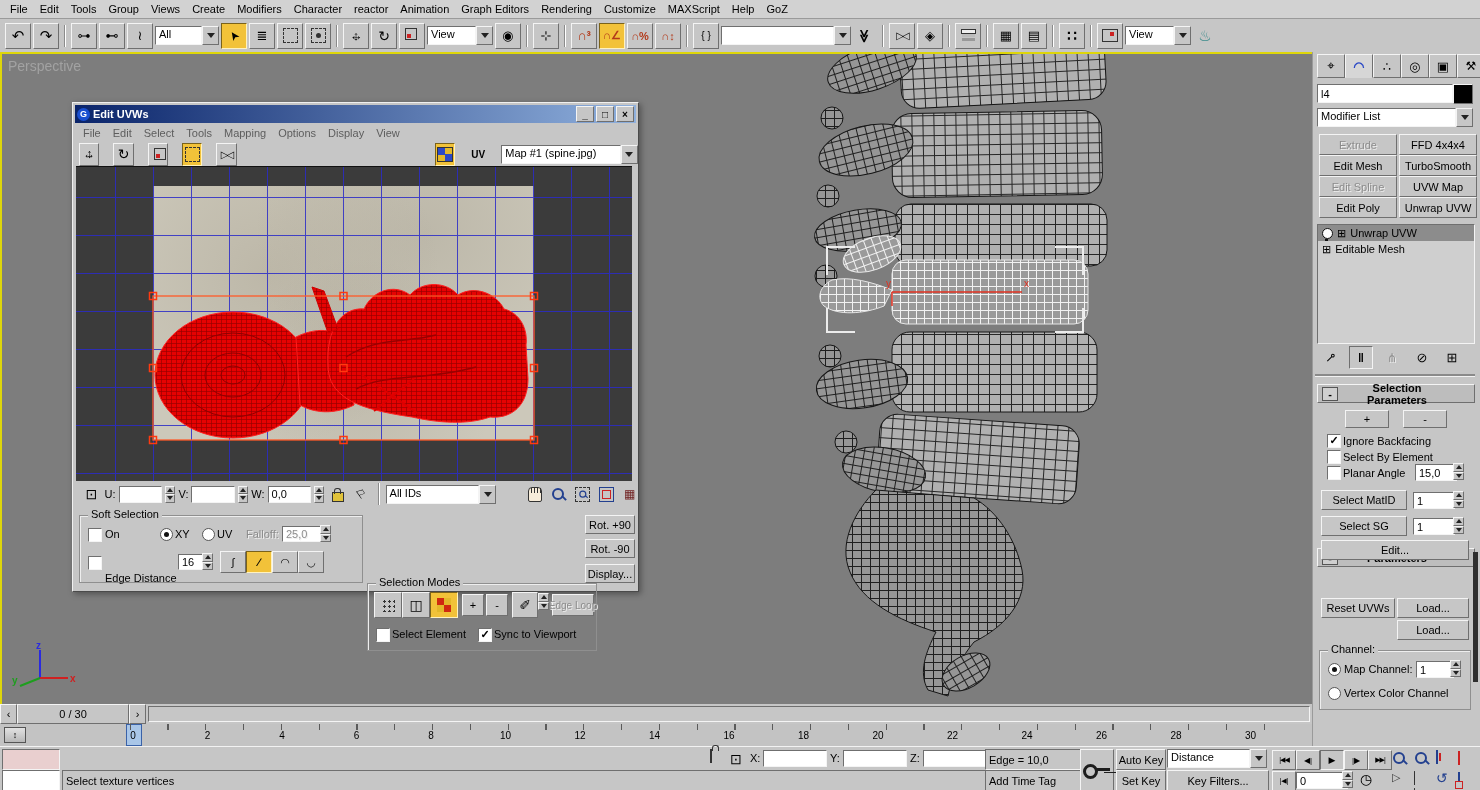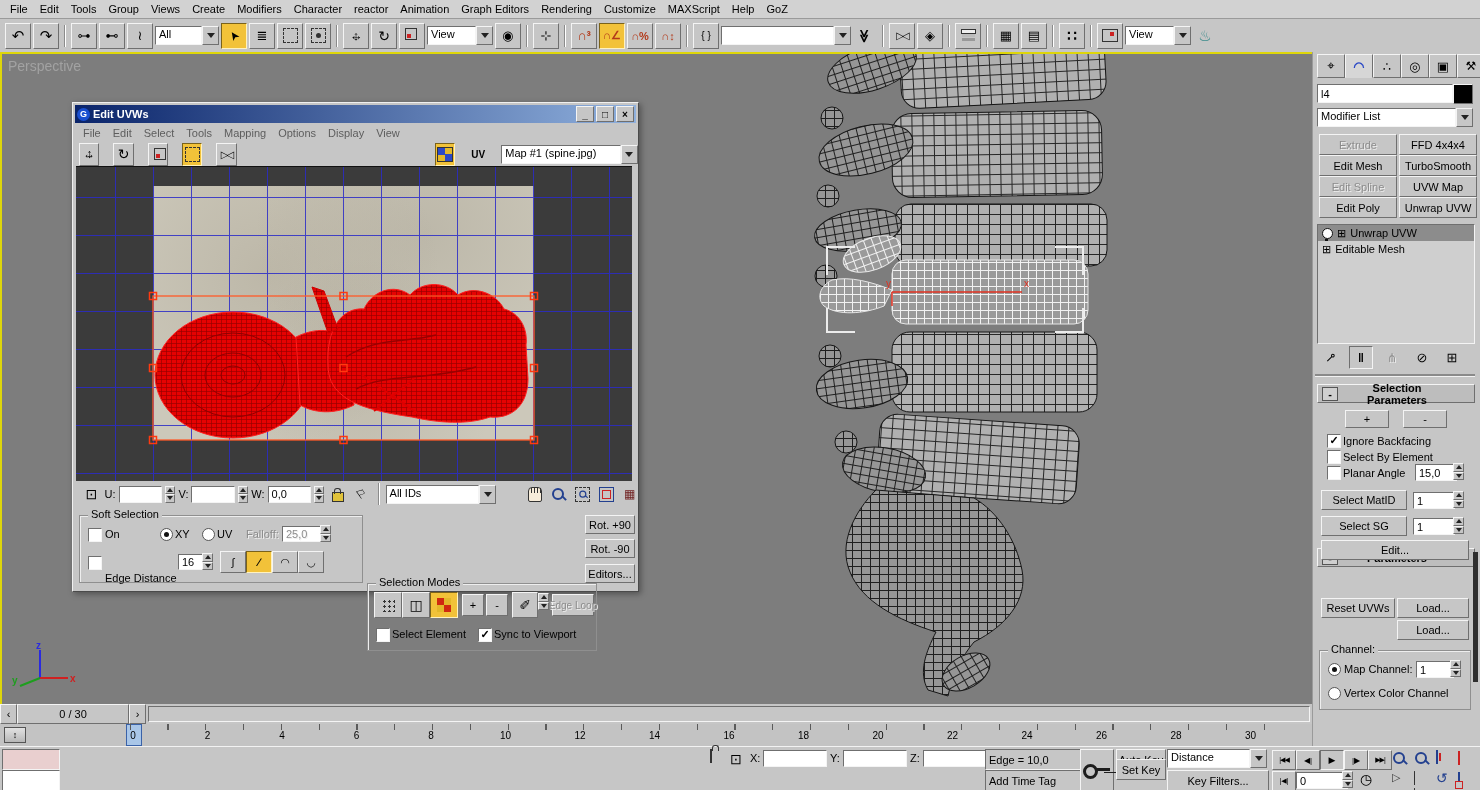--- a/index.html
+++ b/index.html
@@ -465,21 +465,21 @@
           </span>
         <span class="btn r abs dis" style="left:184px;top:10px;width:40px;height:20px;font-size:10px">Edge Loop</span>
         <span class="cb abs" style="left:8px;top:44px"></span>
         <span class="lbl abs" style="left:24px;top:44px">Select Element</span>
         <span class="cb ck abs" style="left:110px;top:44px"></span>
         <span class="lbl abs" style="left:126px;top:44px">Sync to Viewport</span>
       </div>
 
       <span class="btn r abs" style="left:512px;top:412px;width:48px;height:17px">Rot. +90</span>
       <span class="btn r abs" style="left:512px;top:436px;width:48px;height:17px">Rot. -90</span>
-      <span class="btn r abs" style="left:512px;top:461px;width:48px;height:17px">Editors...</span>
+      <span class="btn r abs" style="left:512px;top:461px;width:48px;height:17px">Display...</span>
     </div>
   </div>
 
   <div id="cmd" class="abs">
     <div class="abs" style="left:4px;top:2px;display:flex">
       <span class="tab g-tcreate"></span>
       <span class="tab act g-tmod"></span>
       <span class="tab g-thier"></span>
       <span class="tab g-tmot"></span>
       <span class="tab g-tdisp"></span>
@@ -606,35 +606,36 @@
         <span class="rlab" style="left: 1027px;">24</span>
         <span class="rlab" style="left: 1101.5px;">26</span>
         <span class="rlab" style="left: 1176px;">28</span>
         <span class="rlab" style="left: 1250.5px;">30</span>
       </div>
   </div>
 
   <div id="status" class="abs">
     <span class="s abs" style="left:2px;top:2px;width:56px;height:19px;background:#e9cfcf"></span>
     <span class="s abs" style="left:2px;top:23px;width:56px;height:19px"></span>
+    <span class="fld sg abs" style="left:62px;top:23px;width:916px;height:19px">Select texture vertices</span>
     <span class="abs" style="left:710px;top:3px"><span class="g-lock"></span></span>
     <span class="abs g-abs" style="left:730px;top:4px"></span>
     <span class="lbl abs" style="left:750px;top:5px">X:</span>
     <span class="fld s abs" style="left:763px;top:3px;width:56px;height:15px"></span>
     <span class="lbl abs" style="left:830px;top:5px">Y:</span>
     <span class="fld s abs" style="left:843px;top:3px;width:56px;height:15px"></span>
     <span class="lbl abs" style="left:910px;top:5px">Z:</span>
     <span class="fld s abs" style="left:923px;top:3px;width:56px;height:15px"></span>
     <span class="fld sg abs" style="left:985px;top:2px;width:90px;height:19px">Edge = 10,0</span>
     <span class="fld sg abs" style="left:985px;top:23px;width:90px;height:19px">Add Time Tag</span>
     <span class="btn r abs" style="left:1080px;top:2px;width:32px;height:40px">
         <span class="g-key"></span>
       </span>
     <span class="btn r abs" style="left:1116px;top:2px;width:48px;height:19px">Auto Key</span>
-    <span class="btn r abs" style="left:1116px;top:12px;width:48px;height:19px">Set Key</span>
+    <span class="btn r abs" style="left:1116px;top:23px;width:48px;height:19px">Set Key</span>
     <div class="dd abs" style="left:1167px;top:2px;width:100px;height:19px">
       <span class="val">Distance</span>
         <span class="arr"></span>
     </div>
     <span class="btn r abs" style="left:1167px;top:23px;width:100px;height:19px">Key Filters...</span>
     <span class="btn r abs g-tostart" style="left:1272px;top:3px;width:22px;height:18px"></span>
     <span class="btn r abs g-prevf" style="left:1296px;top:3px;width:22px;height:18px"></span>
     <span class="btn s abs g-play" style="left:1320px;top:3px;width:22px;height:18px;background:#c6c6c6"></span>
     <span class="btn r abs g-nextf" style="left:1344px;top:3px;width:22px;height:18px"></span>
     <span class="btn r abs g-toend" style="left:1368px;top:3px;width:22px;height:18px"></span>

